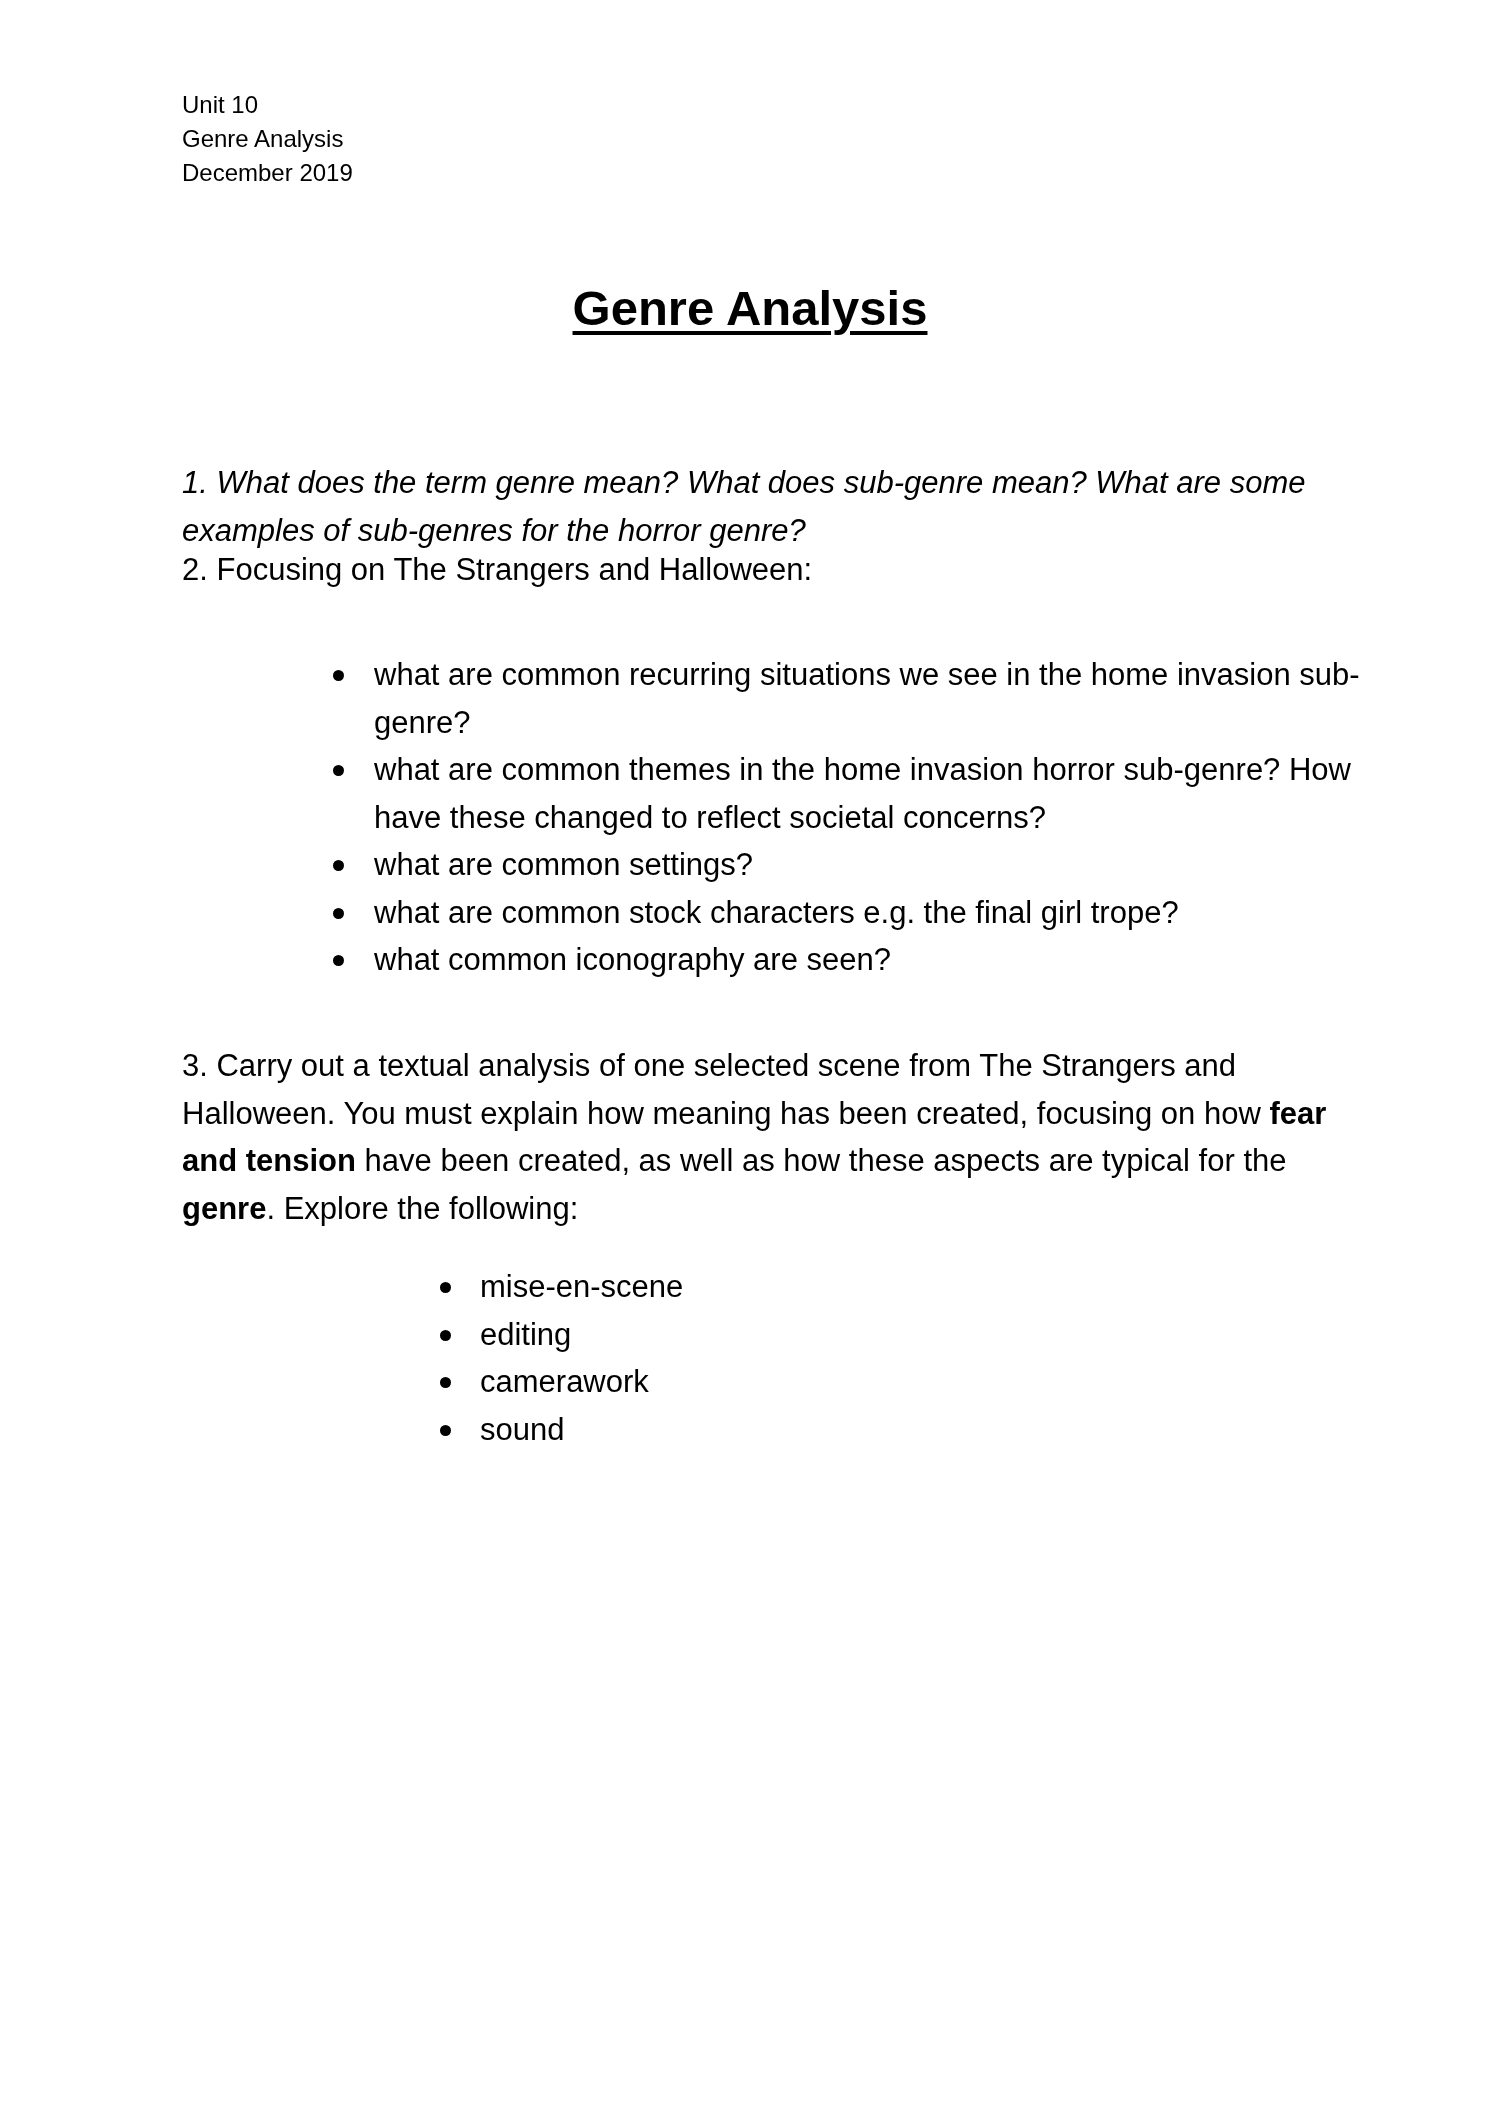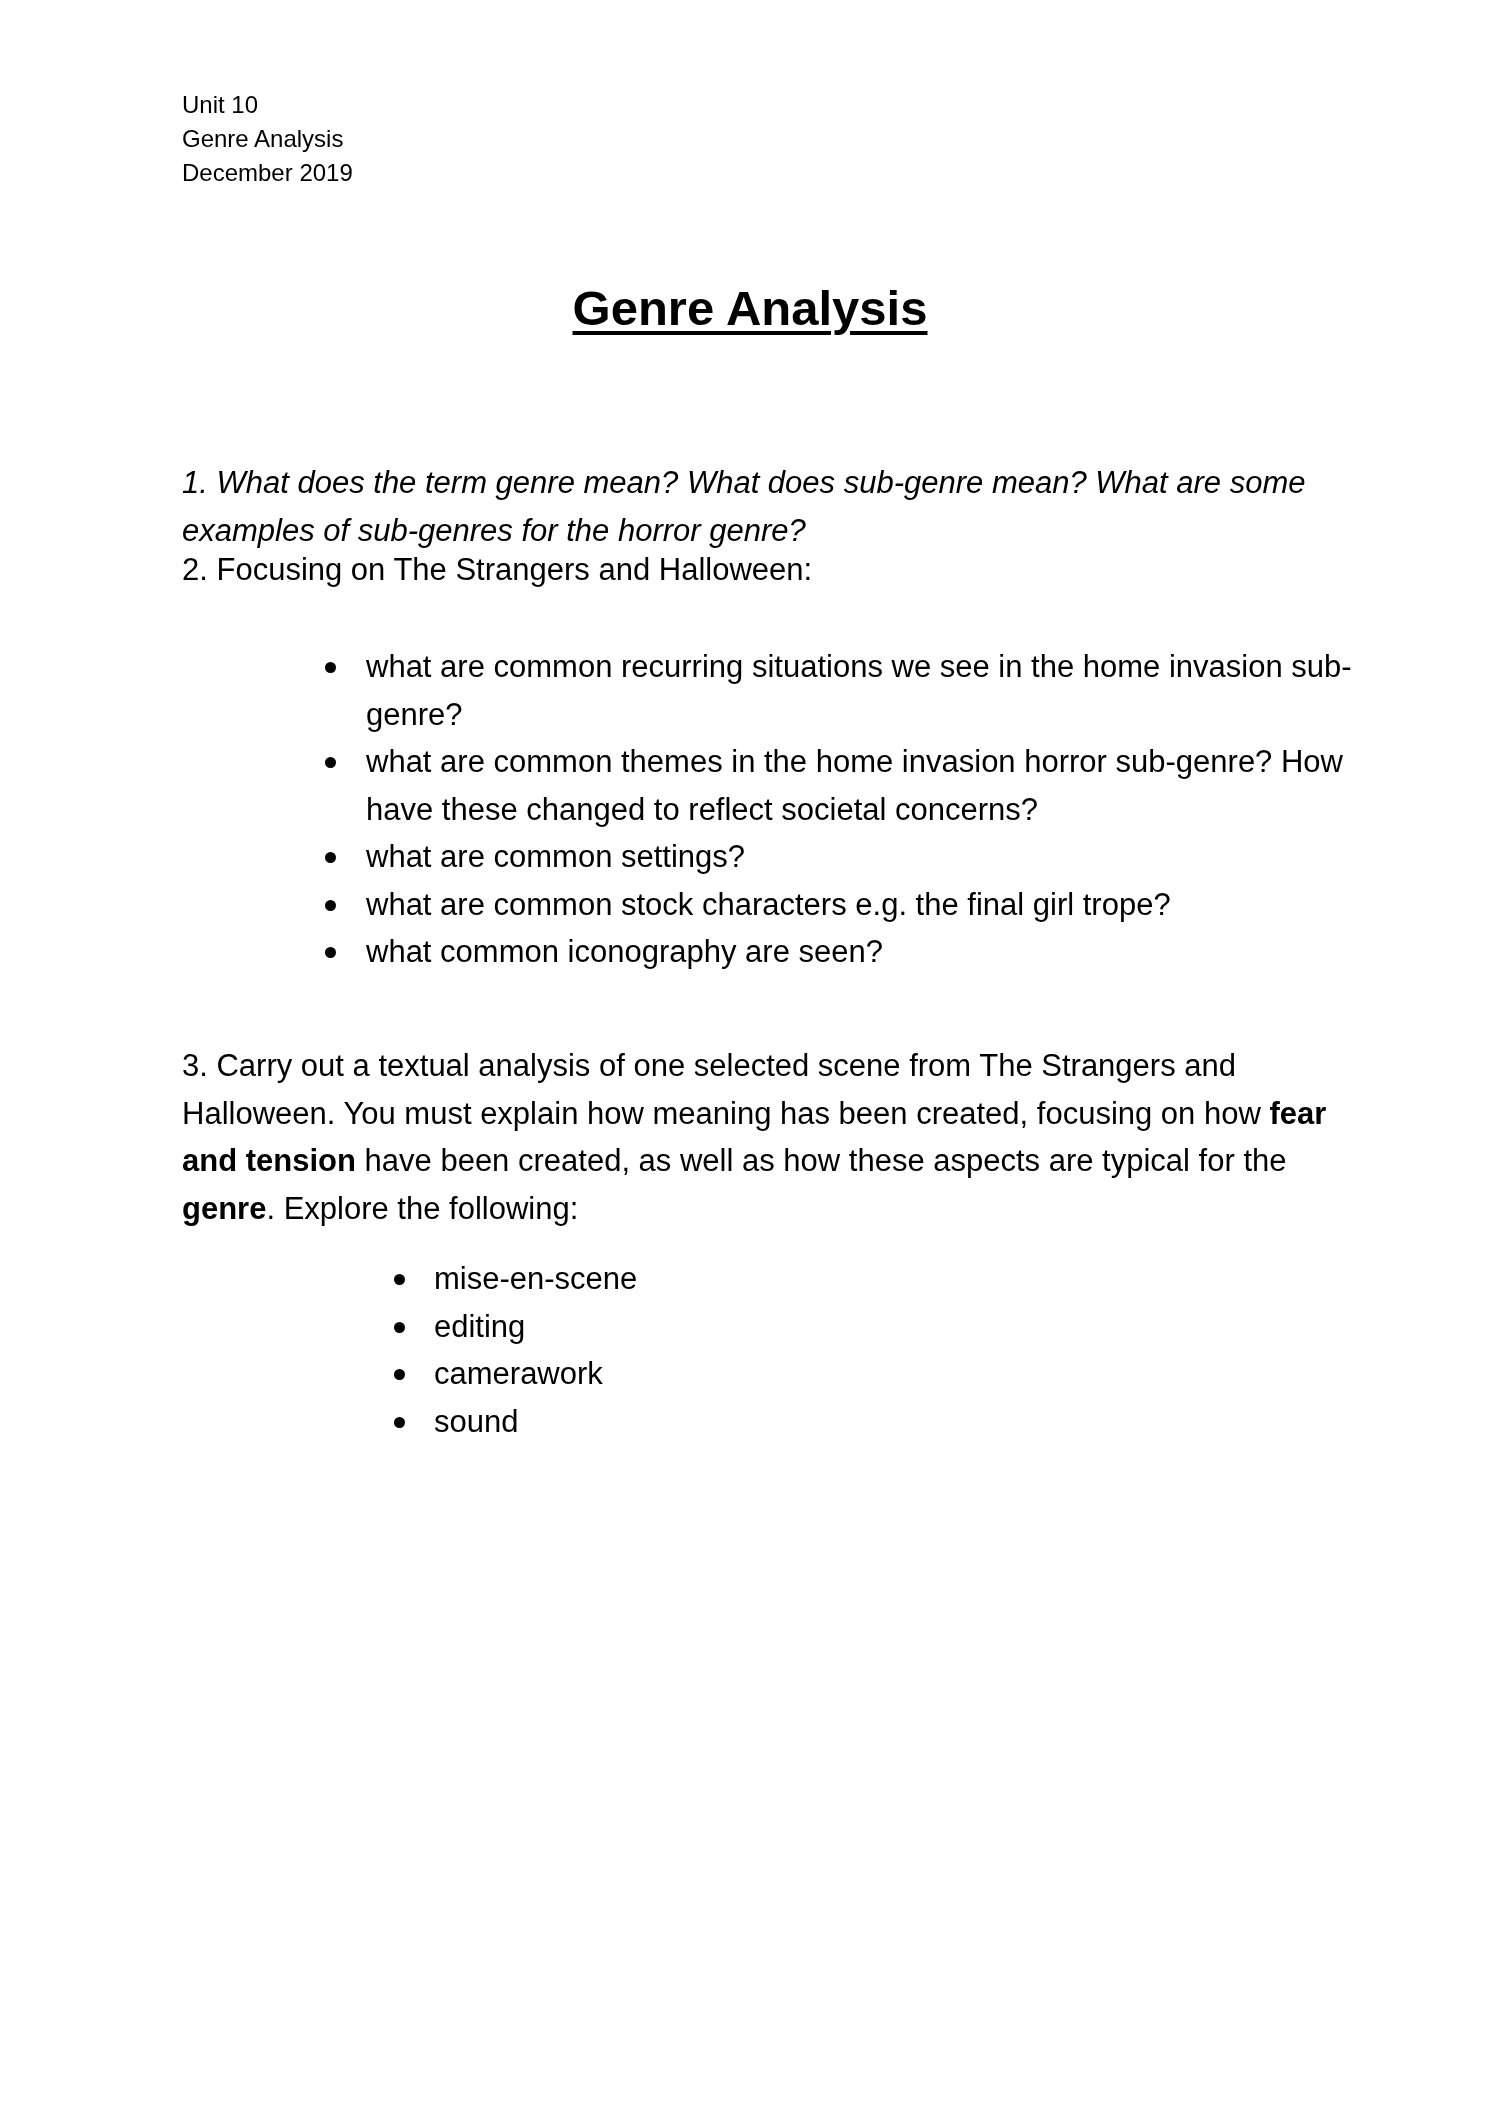--- a/index.html
+++ b/index.html
@@ -9,26 +9,26 @@
   .header { position:absolute; left:182px; top:88px; font-size:24px; line-height:34px; }
   .header div { white-space:nowrap; }
   .title { position:absolute; left:0; width:1500px; top:278px; text-align:center;
            font-size:49px; font-weight:bold; line-height:60px; }
   .title span { text-decoration:underline; text-decoration-thickness:4px; text-underline-offset:6px; }
   .para { position:absolute; left:182px; width:1180px; font-size:31px; line-height:47.5px; }
   .para b { font-weight:bold; }
   .q1 { top:459px;font-style:italic; }
   .q2 { top:546px; }
   .q3 { top:1042px; }
-  ul.bl { position:absolute; margin:0; padding:0; list-style:none; font-size:31px; line-height:47.5px; }
+  ul.bl { position:absolute; margin:8px; padding:0; list-style:none; font-size:31px; line-height:47.5px; }
   ul.bl li { position:relative; }
   ul.bl li .dot { position:absolute; width:11px; height:11px; border-radius:50%; background:#000; }
   .list1 { left:366px; top:643px; width:1010px; }
   .list1 li .dot { left:-41px; top:19px; }
-  .list2 { left:434px; top:1255px; width:600px; }
+  .list2 { left:472px; top:1255px; width:600px; }
   .list2 li .dot { left:-40px; top:19px; }
 </style>
 </head>
 <body>
 
 <div class="page">
 
   <div class="header">
     <div>Unit 10</div>
     <div>Genre Analysis</div>

